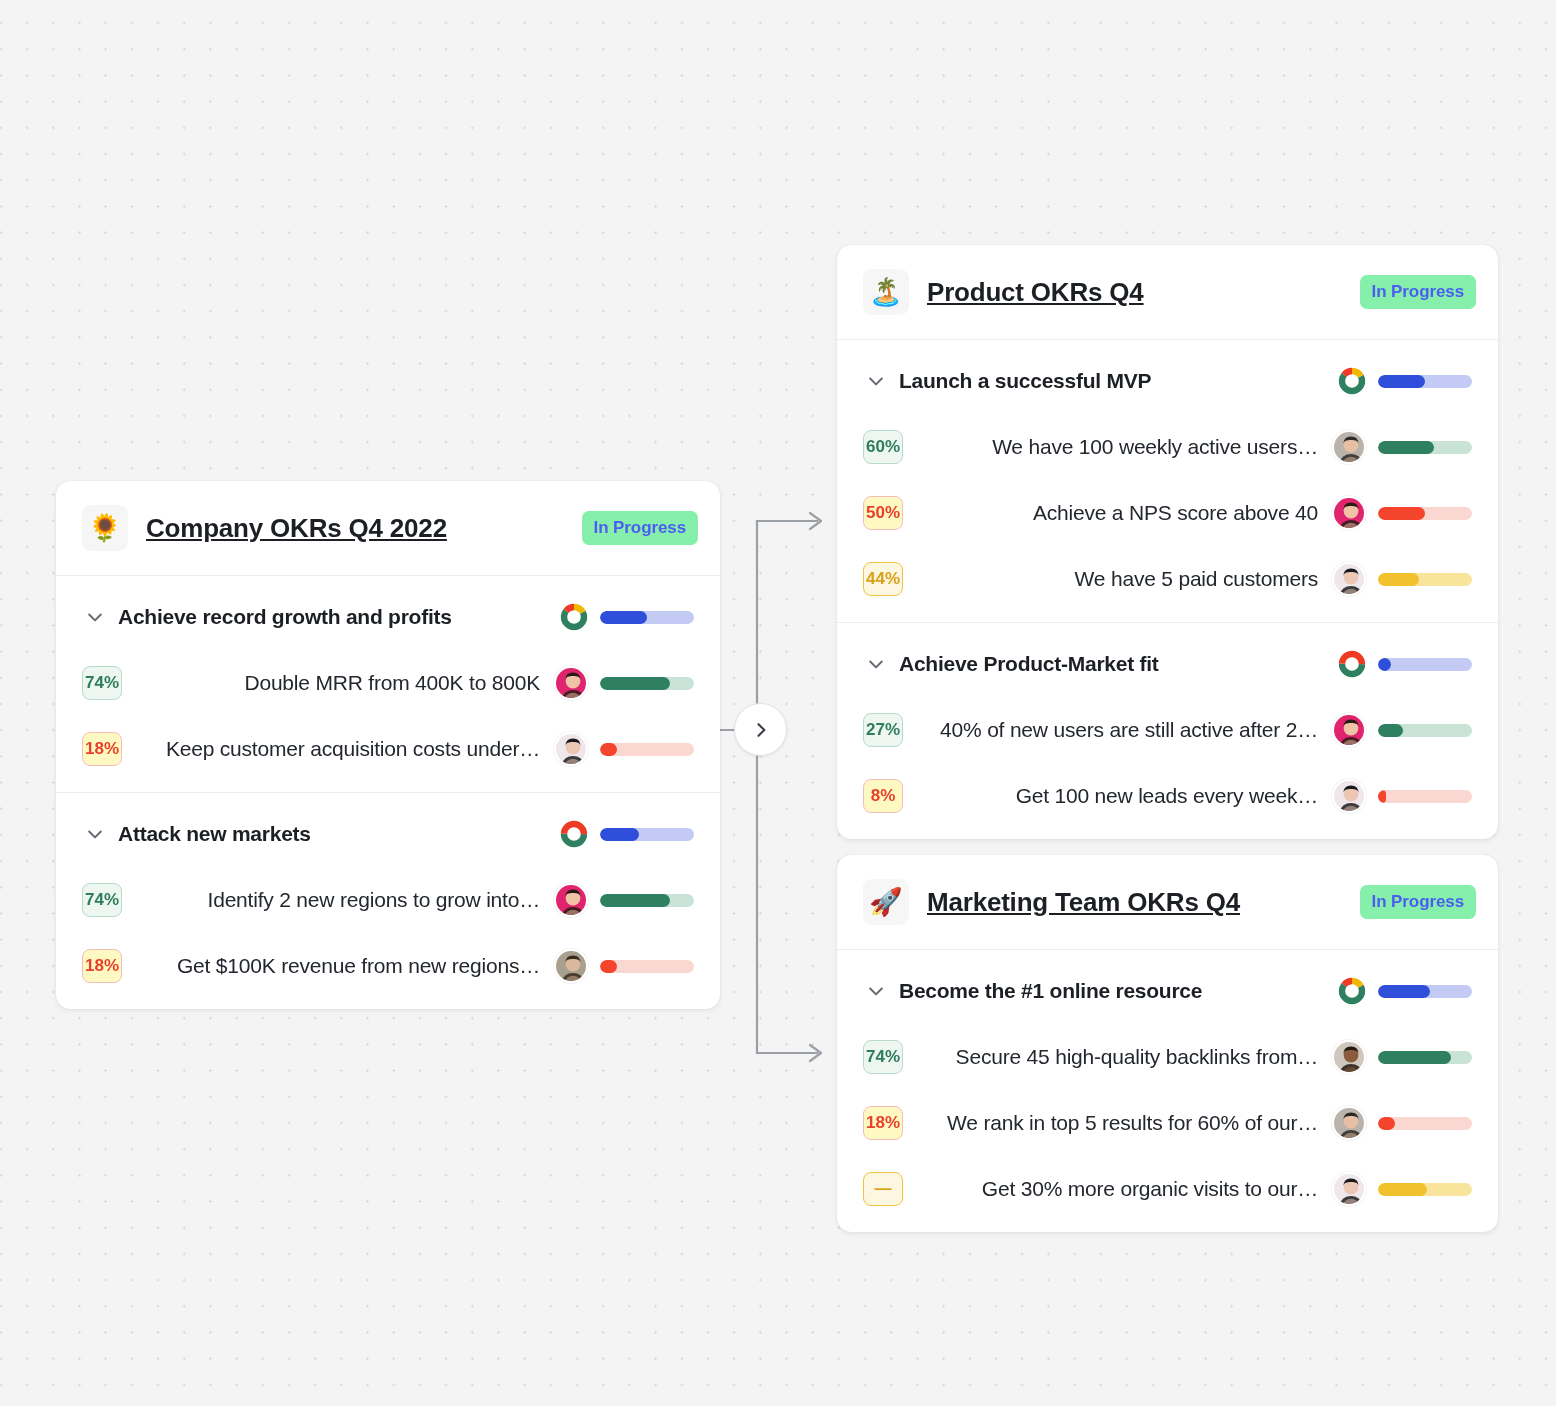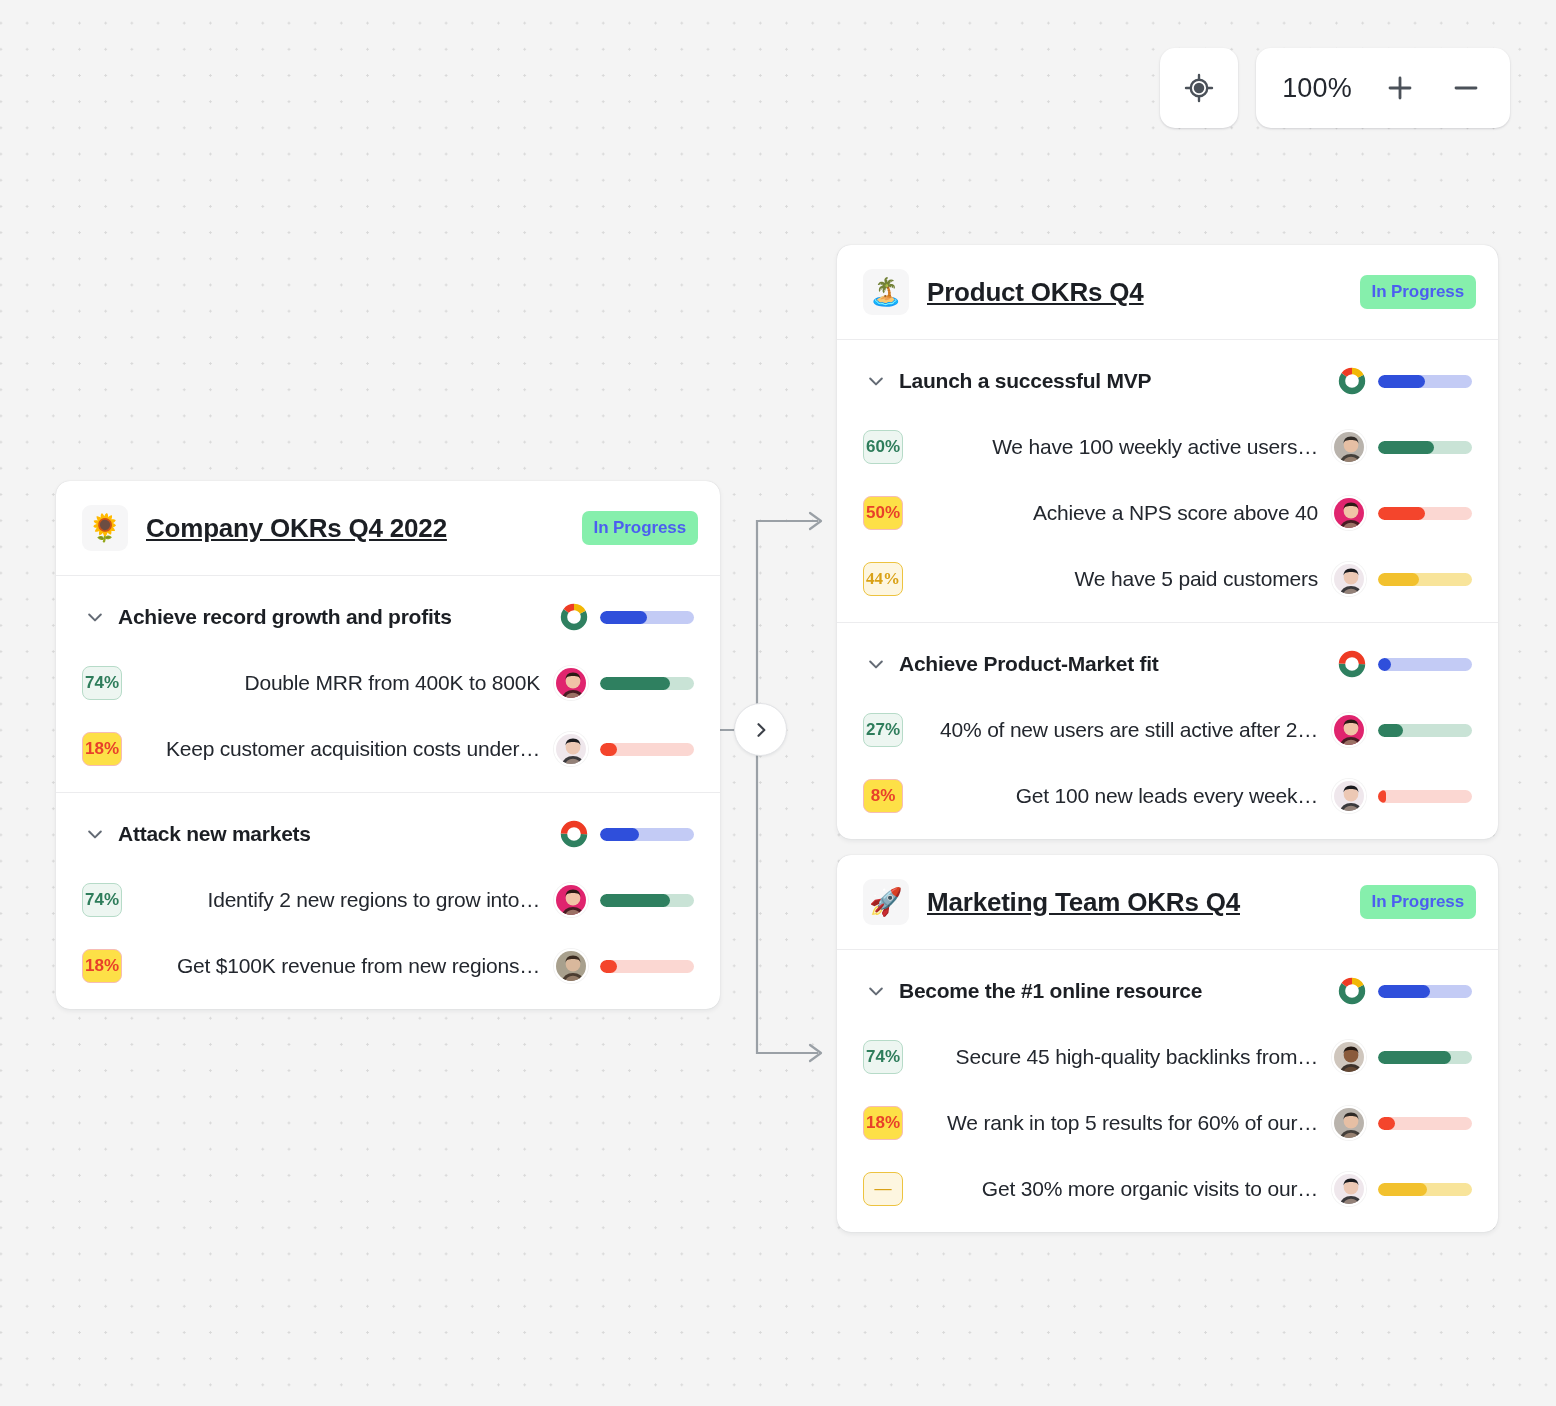--- a/index.html
+++ b/index.html
@@ -69,22 +69,22 @@
   }
   .obj-title { font-size: 21px; font-weight: 700; color: #1c1f24; letter-spacing: -.25px; flex: 1 1 auto;
                white-space: nowrap; overflow: hidden; text-overflow: ellipsis; }
 
   .kr-badge {
     flex: 0 0 auto; width: 40px; height: 34px; border-radius: 8px; border: 1px solid;
     display: flex; align-items: center; justify-content: center;
     font-size: 17px; font-weight: 600; margin-right: 16px;
   }
   .kr-badge.green  { background:#edf6f1; border-color:#b6dbc8; color:#2e7d5b; }
-  .kr-badge.red    { background:#fde047; border-color:#f6bcb6; color:#e8402a; }
-  .kr-badge.yellow { background:#fdf6e0; border-color:#edc33f; color:#d9a116;font-family:Liberation Serif, serif; }
+  .kr-badge.red    { background:#fef9c3; border-color:#f6bcb6; color:#e8402a; }
+  .kr-badge.yellow { background:#fdf6e0; border-color:#edc33f; color:#d9a116; }
   .kr-title { font-size: 21px; color: #23272e; letter-spacing: -.2px; flex: 1 1 auto;
               white-space: nowrap; overflow: hidden; text-overflow: ellipsis; padding-right: 14px; text-align: right; }
 
   .right-meta { flex: 0 0 auto; display: flex; align-items: center; gap: 12px; }
 
   .avatar { width: 34px; height: 34px; border-radius: 50%; flex: 0 0 auto;
             border: 2px solid #fff; box-shadow: 0 0 0 1px rgba(0,0,0,.05); overflow: hidden; }
 
   .pbar { width: 94px; height: 13px; border-radius: 7px; overflow: hidden; flex: 0 0 auto; position: relative; }
   .pbar > i { display: block; height: 100%; border-radius: 7px; }
@@ -93,46 +93,20 @@
   .pbar.red    { background: #fbd7d2; } .pbar.red    > i { background: #f4452c; }
   .pbar.yellow { background: #f8e49a; } .pbar.yellow > i { background: #f2c12e; }
 
   .donut { width: 28px; height: 28px; flex: 0 0 auto; }
 </style>
 </head>
 <body>
 
 <div id="canvas">
 
-  <div class="zoom-wrap">
-    <div class="zoom-locate">
-      <svg width="30" height="30" viewBox="0 0 24 24" fill="none" stroke="#4b5159" stroke-width="1.9">
-        <circle cx="12" cy="12" r="4.2" fill="#4b5159" stroke="none"></circle>
-        <circle cx="12" cy="12" r="6.6"></circle>
-        <line x1="12" y1="1.6" x2="12" y2="5.0" stroke-linecap="round"></line>
-        <line x1="12" y1="19" x2="12" y2="22.4" stroke-linecap="round"></line>
-        <line x1="1.6" y1="12" x2="5.0" y2="12" stroke-linecap="round"></line>
-        <line x1="19" y1="12" x2="22.4" y2="12" stroke-linecap="round"></line>
-      </svg>
-    </div>
-    <div class="zoom-bar">
-      <span class="zoom-pct">100%</span>
-      <span class="zoom-btn">
-        <svg width="32" height="32" viewBox="0 0 24 24" stroke="#4b5159" stroke-width="2.1" stroke-linecap="round">
-          <line x1="12" y1="4.5" x2="12" y2="19.5"></line>
-            <line x1="4.5" y1="12" x2="19.5" y2="12"></line>
-        </svg>
-      </span>
-      <span class="zoom-btn">
-        <svg width="32" height="32" viewBox="0 0 24 24" stroke="#4b5159" stroke-width="2.1" stroke-linecap="round">
-          <line x1="4.5" y1="12" x2="19.5" y2="12"></line>
-        </svg>
-      </span>
-    </div>
-  </div>
 
   <svg style="position:absolute;left:700px;top:480px;width:160px;height:620px;overflow:visible">
     <path d="M 18 250 L 57 250" stroke="#9aa0a6" stroke-width="2.2" fill="none"></path>
     <path d="M 57 250 L 57 41 L 118 41" stroke="#9aa0a6" stroke-width="2.2" fill="none"></path>
     <path d="M 57 250 L 57 573 L 118 573" stroke="#9aa0a6" stroke-width="2.2" fill="none"></path>
     <path d="M 110 33 L 121 41 L 110 49" stroke="#9aa0a6" stroke-width="2.2" fill="none" stroke-linecap="round" stroke-linejoin="round"></path>
     <path d="M 110 565 L 121 573 L 110 581" stroke="#9aa0a6" stroke-width="2.2" fill="none" stroke-linecap="round" stroke-linejoin="round"></path>
   </svg>
 
   <div style="position:absolute;left:734px;top:703px;width:53px;height:53px;border-radius:50%;background:#fff;

